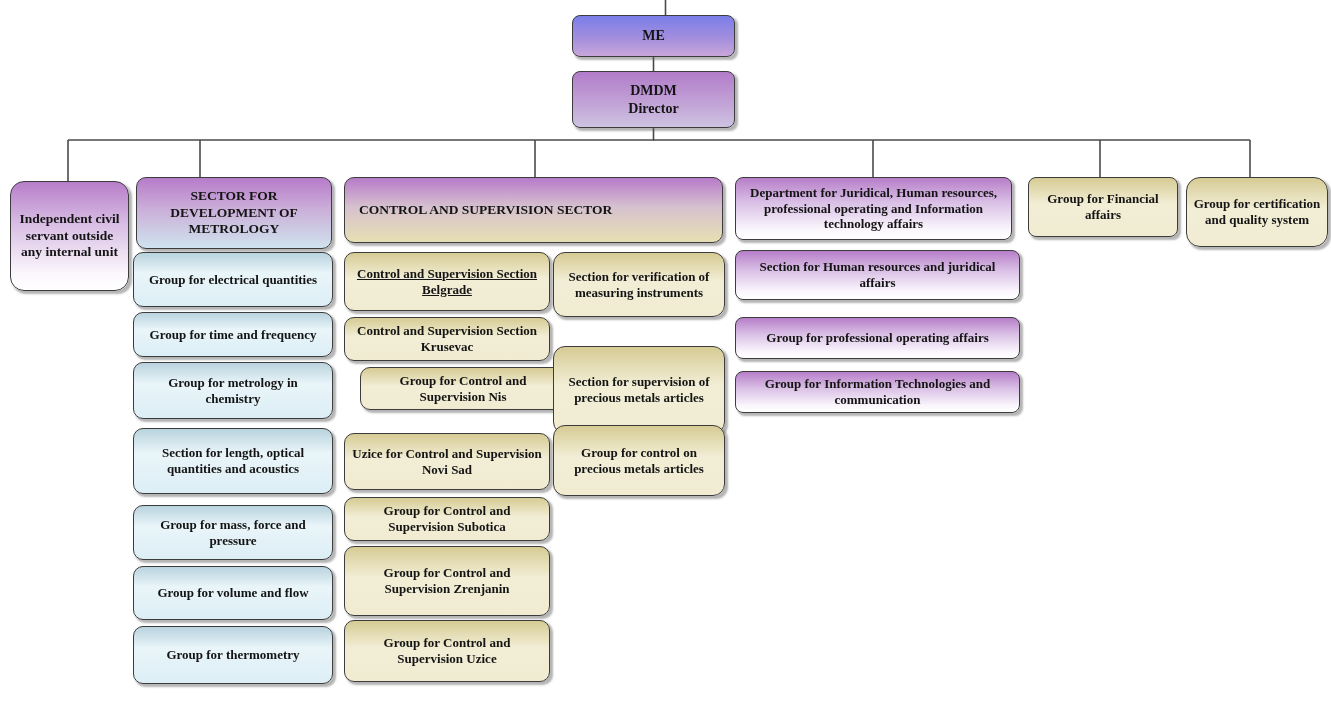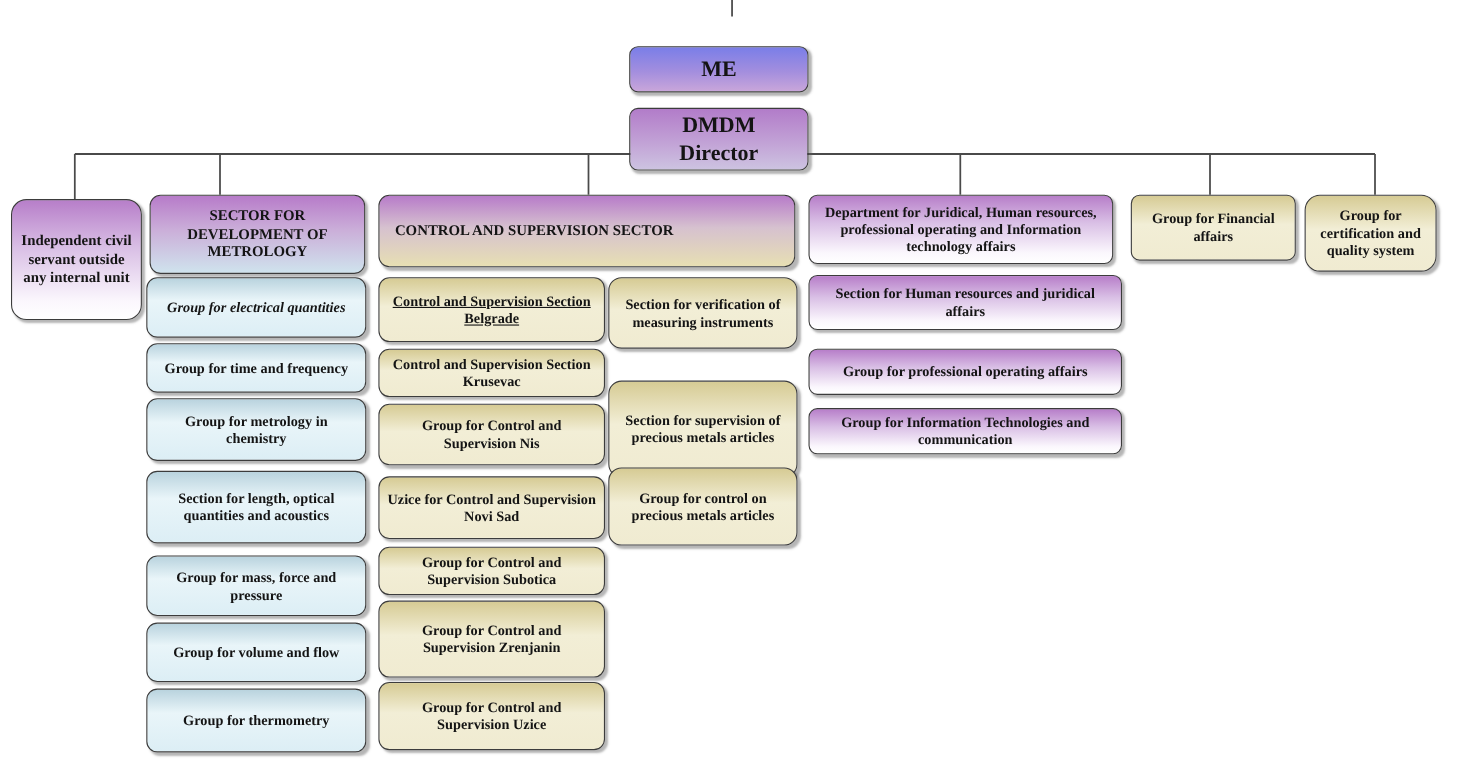--- a/index.html
+++ b/index.html
@@ -25,21 +25,21 @@
     font-size:13px;
     line-height:1.22;
     border:1.6px solid #3c3c3c;
     border-radius:10px;
     box-shadow:2.5px 2.5px 2px rgba(90,90,90,0.45);
     padding:2px 6px;
   }
   .r8{border-radius:8px;}
   .r12{border-radius:12px;}
   .r14{border-radius:14px;}
-  .fs14{font-size:20px;margin-top:27px;}
+  .fs14{font-size:14px;}
   .fs135{font-size:13.5px;}
   .prelines{white-space:pre-line;}
   .leftalign{justify-content:flex-start;text-align:left;padding-left:14px;}
   
   .g-me{background:linear-gradient(180deg,#7a7ee8 0%,#a38ede 55%,#c9a6da 100%);}
   .g-dmdm{background:linear-gradient(180deg,#b27cc9 0%,#c3a5d7 60%,#cdc3e1 100%);}
   .g-purple-white{background:linear-gradient(180deg,#b77ec9 0%,#d9bfe5 40%,#fbf7fd 85%,#ffffff 100%);}
   .g-purple-blue{background:linear-gradient(180deg,#b77bc9 0%,#cbafd9 45%,#cfe3ed 100%);}
   .g-purple-tan{background:linear-gradient(180deg,#b77bc9 0%,#d6c1cf 45%,#e7dfb3 100%);}
   .g-blue{background:linear-gradient(180deg,#b9d3de 0%,#e9f5f9 38%,#dceef5 100%);}
@@ -65,45 +65,45 @@
 
   <div class="box g-me r8 fs14" style="left:572px;top:15px;width:163px;height:42px;">ME</div>
 
   <div class="box g-dmdm r8 fs14 prelines" style="left:572px;top:71px;width:163px;height:57px;">DMDM
 Director</div>
 
   <div class="box g-purple-white r14 fs135" style="left:10px;top:181px;width:119px;height:110px;">Independent civil servant outside any internal unit</div>
 
   <div class="box g-purple-blue fs135" style="left:136px;top:177px;width:196px;height:72px;">SECTOR FOR DEVELOPMENT OF METROLOGY</div>
 
-  <div class="box g-blue" style="left:133px;top:252px;width:200px;height:55px;font-style:italic;">Group for electrical quantities</div>
+  <div class="box g-blue" style="left:133px;top:252px;width:200px;height:55px;">Group for electrical quantities</div>
   <div class="box g-blue" style="left:133px;top:312px;width:200px;height:45px;">Group for time and frequency</div>
   <div class="box g-blue" style="left:133px;top:362px;width:200px;height:57px;">Group for metrology in chemistry</div>
   <div class="box g-blue" style="left:133px;top:428px;width:200px;height:66px;">Section for length, optical quantities and acoustics</div>
   <div class="box g-blue" style="left:133px;top:505px;width:200px;height:55px;">Group for mass, force and pressure</div>
   <div class="box g-blue" style="left:133px;top:566px;width:200px;height:54px;">Group for volume and flow</div>
   <div class="box g-blue" style="left:133px;top:626px;width:200px;height:58px;">Group for thermometry</div>
 
   <div class="box g-purple-tan fs135 leftalign" style="left:344px;top:177px;width:379px;height:66px;">CONTROL AND SUPERVISION SECTOR</div>
 
   <div class="box g-tan" style="left:344px;top:252px;width:206px;height:59px;text-decoration:underline;">Control and Supervision Section Belgrade</div>
   <div class="box g-tan" style="left:344px;top:317px;width:206px;height:44px;">Control and Supervision Section Krusevac</div>
-  <div class="box g-tan" style="left:344px;top:367px;width:206px;height:56px;">Group for Control and Supervision Nis</div>
+  <div class="box g-tan" style="left:360px;top:367px;width:206px;height:43px;">Group for Control and Supervision Nis</div>
   <div class="box g-tan" style="left:344px;top:433px;width:206px;height:57px;">Uzice for Control and Supervision Novi Sad</div>
   <div class="box g-tan" style="left:344px;top:497px;width:206px;height:44px;">Group for Control and Supervision Subotica</div>
   <div class="box g-tan" style="left:344px;top:546px;width:206px;height:70px;">Group for Control and Supervision Zrenjanin</div>
   <div class="box g-tan" style="left:344px;top:620px;width:206px;height:62px;">Group for Control and Supervision Uzice</div>
 
   <div class="box g-tan r12" style="left:553px;top:252px;width:172px;height:65px;">Section for verification of measuring instruments</div>
   <div class="box g-tan r12" style="left:553px;top:325px;width:172px;height:88px;margin-top:21px;">Section for supervision of precious metals articles</div>
   <div class="box g-tan r12" style="left:553px;top:425px;width:172px;height:71px;">Group for control on precious metals articles</div>
 
   <div class="box g-purple-white r8" style="left:735px;top:177px;width:277px;height:63px;">Department for Juridical, Human resources, professional operating and Information technology affairs</div>
 
   <div class="box g-purple-white r8" style="left:735px;top:250px;width:285px;height:50px;">Section for Human resources and juridical affairs</div>
   <div class="box g-purple-white r8" style="left:735px;top:371px;width:285px;height:42px;">Group for Information Technologies and communication</div>
   <div class="box g-purple-white r8" style="left:735px;top:317px;width:285px;height:42px;">Group for professional operating affairs</div>
 
   <div class="box g-tan r8" style="left:1028px;top:177px;width:150px;height:60px;">Group for Financial affairs</div>
 
-  <div class="box g-tan r14" style="left:1186px;top:177px;width:120px;height:70px;">Group for certification and quality system</div>
+  <div class="box g-tan r14" style="left:1186px;top:177px;width:142px;height:70px;">Group for certification and quality system</div>
 
 </div>
 
 </body></html>

